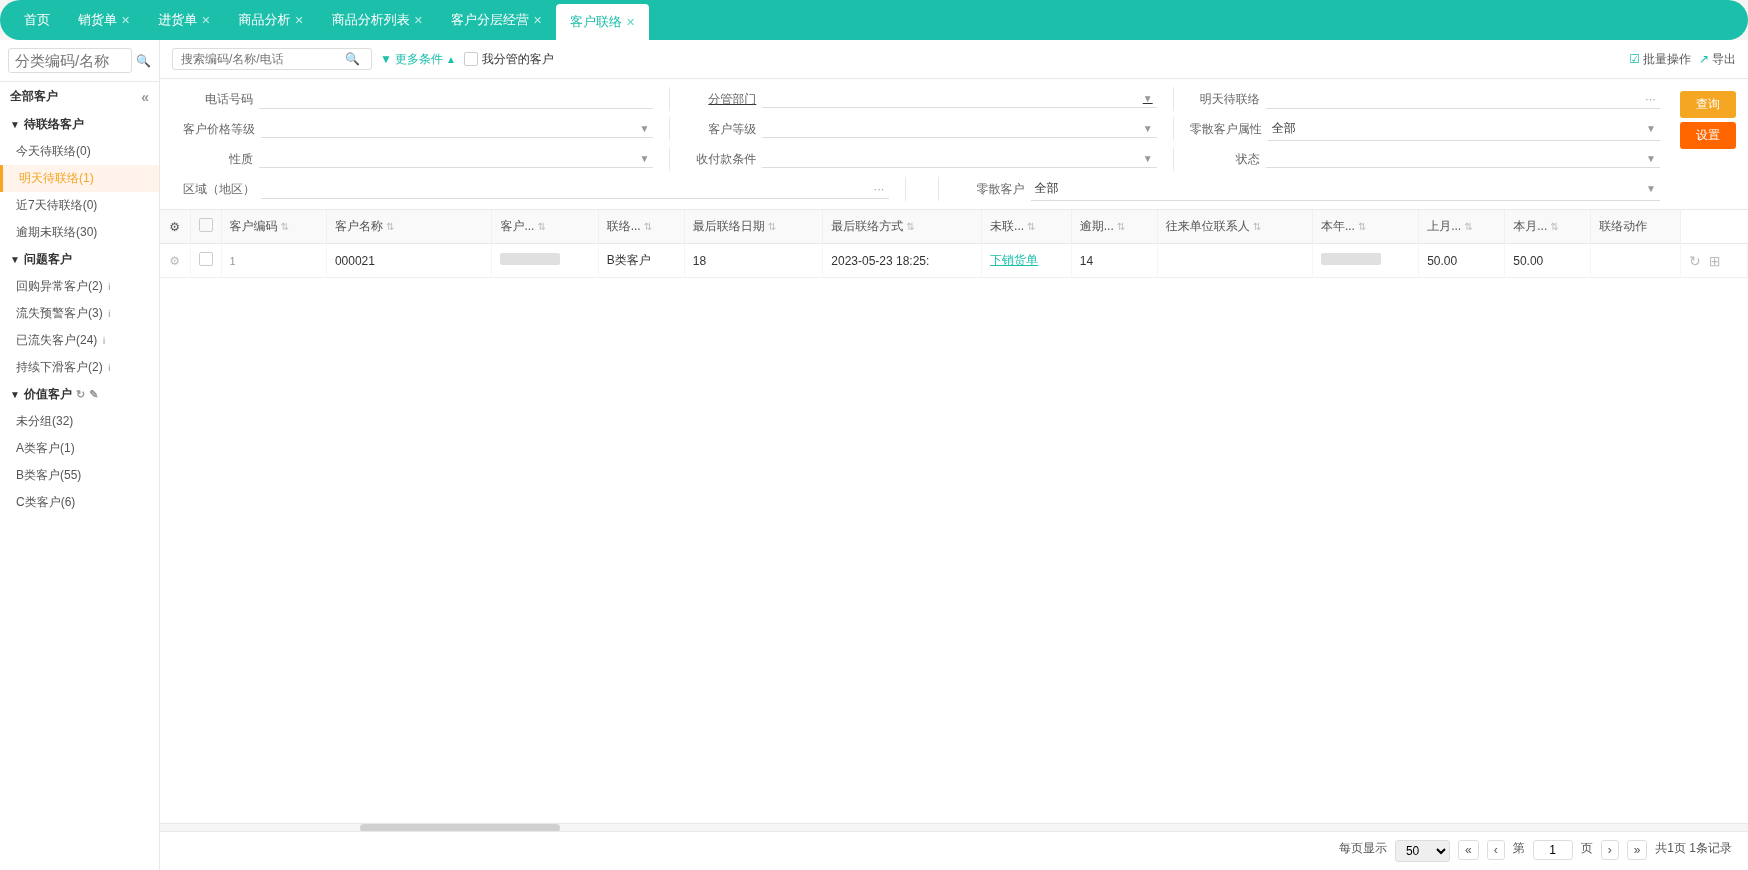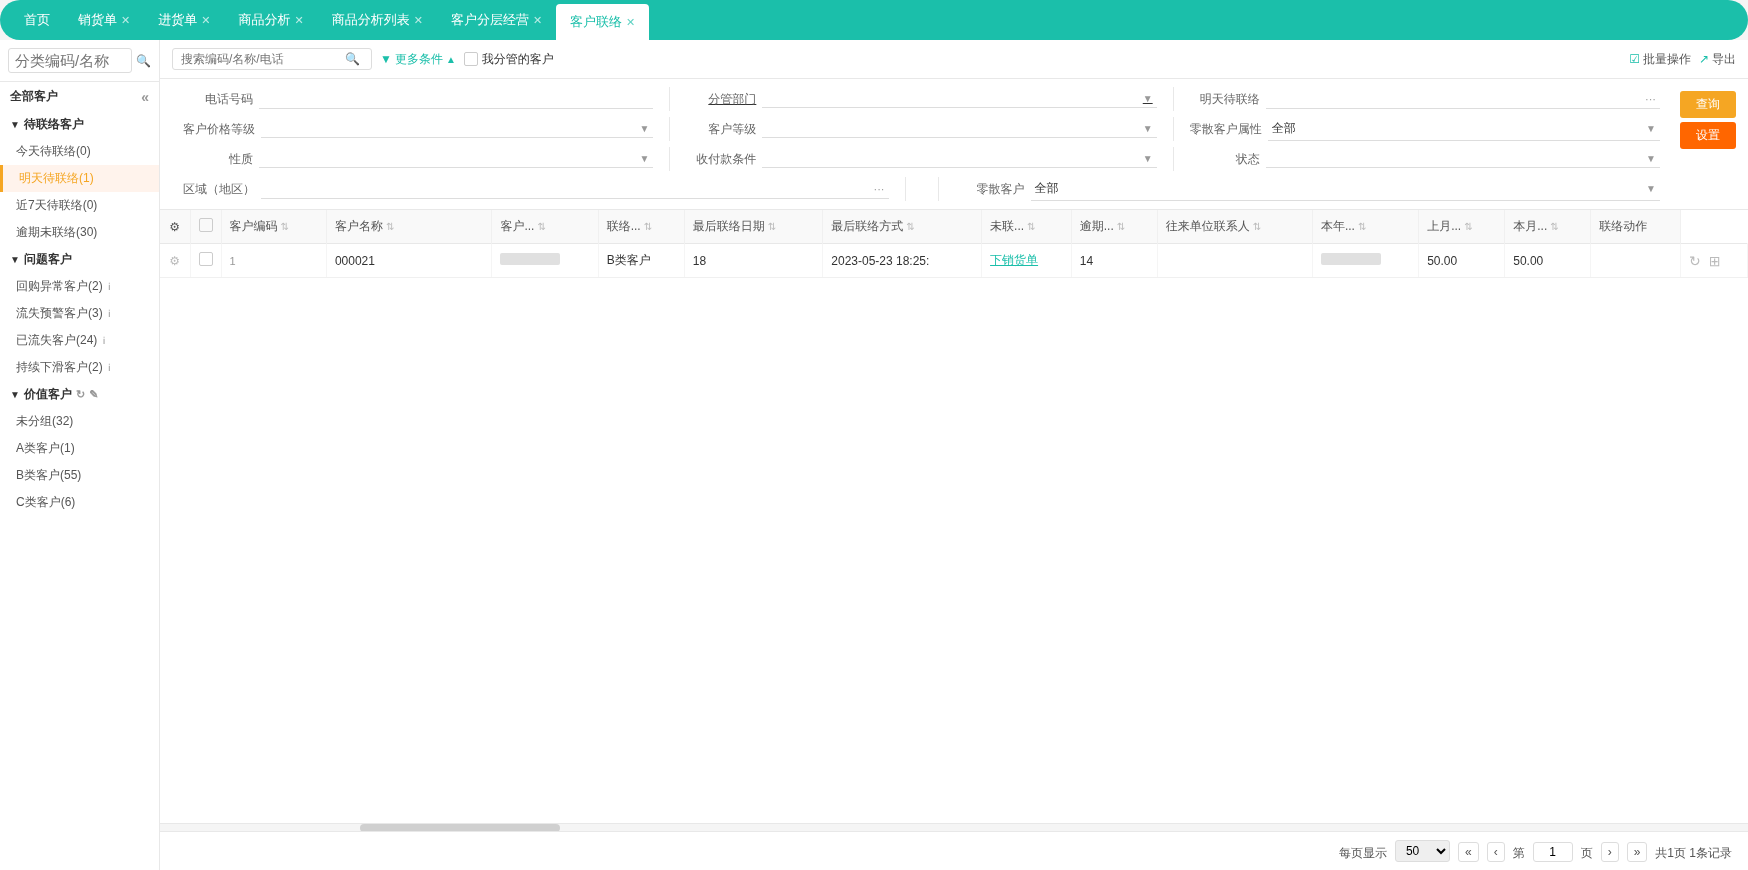--- a/index.html
+++ b/index.html
@@ -60,21 +60,21 @@
     th { padding: 8px 8px; text-align: left; font-weight: normal; color: #555; white-space: nowrap; border-right: 1px solid #f0f0f0; font-size: 12px; }
     th:first-child { width: 30px; }
     td { padding: 8px 8px; border-bottom: 1px solid #f0f0f0; color: #333; white-space: nowrap; border-right: 1px solid #f5f5f5; }
     .col-sort { display: flex; align-items: center; gap: 3px; cursor: pointer; }
     .sort-icon { color: #bbb; font-size: 10px; }
     .link-text { color: #1bbfaa; cursor: pointer; text-decoration: underline; }
     .action-icons { display: flex; gap: 8px; color: #999; cursor: pointer; }
     .gear-icon, .grid-icon { color: #bbb; font-size: 14px; cursor: pointer; }
 
     
-    .pagination { background: #fff; border-top: 1px solid #e8e8e8; padding: 8px 16px; display: flex; align-items: flex-end; justify-content: flex-end; gap: 8px; font-size: 12px; color: #555; }
+    .pagination { background: #fff; border-top: 1px solid #e8e8e8; padding: 8px 16px; display: flex; align-items: flex-start; justify-content: flex-end; gap: 8px; font-size: 12px; color: #555; }
     .page-size-select { border: 1px solid #ddd; border-radius: 3px; padding: 2px 6px; font-size: 12px; }
     .page-btn { border: 1px solid #ddd; border-radius: 3px; padding: 2px 6px; cursor: pointer; background: #fff; font-size: 12px; color: #555; }
     .page-input { border: 1px solid #ddd; border-radius: 3px; padding: 2px 6px; width: 40px; text-align: center; font-size: 12px; }
     .scrollbar-area { height: 8px; background: #f5f5f5; border-top: 1px solid #e8e8e8; }
     .scrollbar-thumb { height: 8px; background: #d0d0d0; border-radius: 4px; width: 200px; margin-left: 200px; }
 
     .checkbox { width: 14px; height: 14px; border: 1px solid #ccc; border-radius: 2px; display: inline-block; cursor: pointer; }
     .col-num { color: #999; font-size: 11px; }
     .blurred-sm { display: inline-block; width: 60px; height: 12px; background: #e0e0e0; border-radius: 2px; }
   </style>

